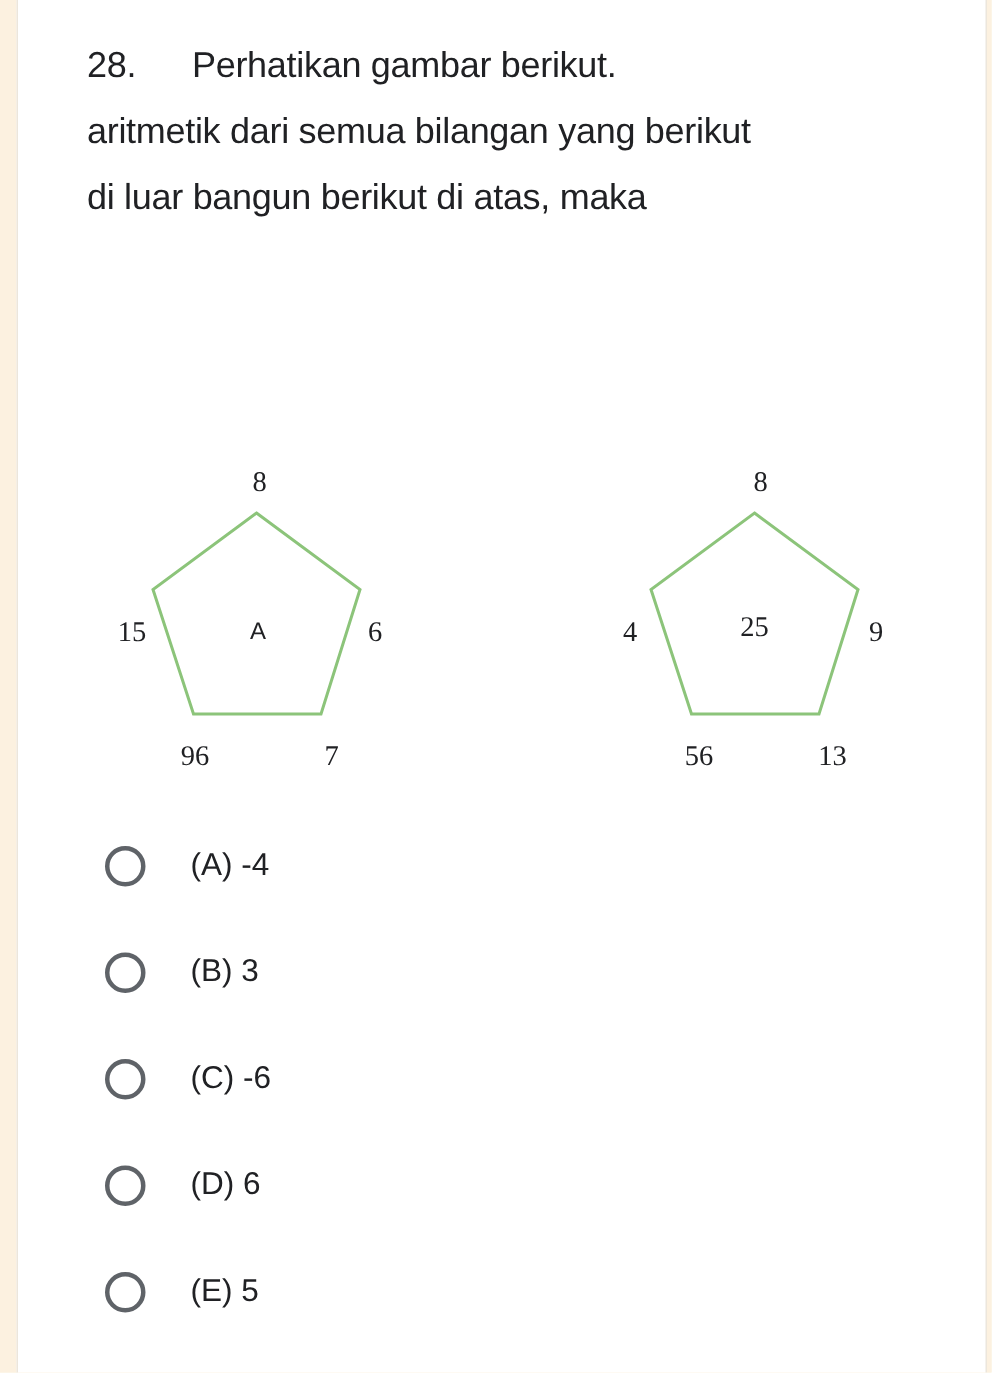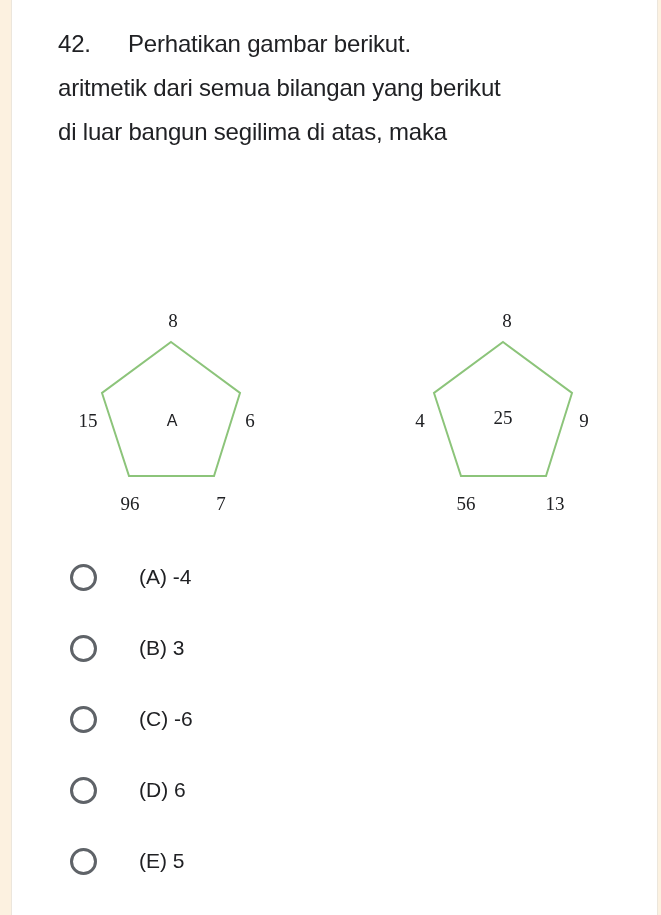--- a/index.html
+++ b/index.html
@@ -59,36 +59,36 @@
     }
     .radio {
       width: 27px;
       height: 27px;
       border: 3px solid #5f6368;
       border-radius: 50%;
       box-sizing: border-box;
       margin-top: 7px;
     }
     .option-label {
-      margin-left: 42px;
+      margin-left: 30px;
       font-family: "Liberation Sans", sans-serif;
       font-size: 21px;
       line-height: 40px;
       color: #202124;
     }
   </style>
 </head>
 <body>
 
 <div class="card">
 
   <div class="question-text">
-    <span class="q-line"><span class="q-num">42.</span><span>Perhatikan gambar berikut.</span></span>
+    <span class="q-line"><span class="q-num">28.</span><span>Perhatikan gambar berikut.</span></span>
     <span class="q-line">aritmetik dari semua bilangan yang berikut</span>
-    <span class="q-line">di luar bangun segilima di atas, maka</span>
+    <span class="q-line">di luar bangun berikut di atas, maka</span>
   </div>
 
   <div class="figure" style="left: 29px;">
     <svg viewBox="0 0 260 240">
       <polygon points="130,52 199,103 173,186 88,186 61,103" fill="none" stroke="#8cc47a" stroke-width="2"></polygon>
       <text class="fig-label" x="132" y="37" text-anchor="middle">8</text>
       <text class="fig-label" x="47" y="137" text-anchor="middle">15</text>
       <text class="fig-label" x="131" y="136" text-anchor="middle" style="font-family:'Liberation Sans',sans-serif;font-size:16px;">A</text>
       <text class="fig-label" x="209" y="137" text-anchor="middle">6</text>
       <text class="fig-label" x="89" y="220" text-anchor="middle">96</text>

